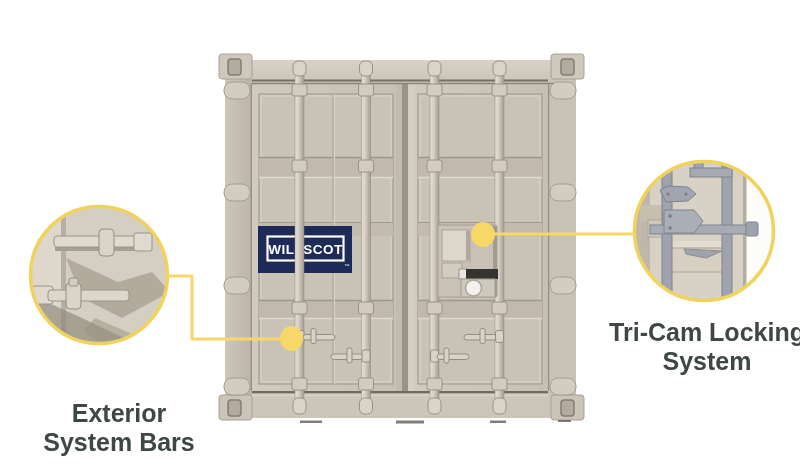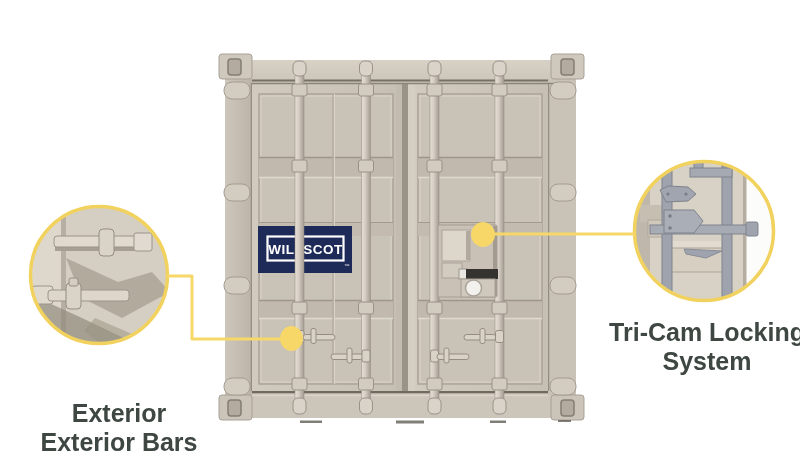--- a/index.html
+++ b/index.html
@@ -286,20 +286,20 @@
       <circle cx="670" cy="228" r="1.8" fill="#787D87"></circle>
     </g>
     <circle cx="704" cy="231" r="69.5" fill="none" class="accent-stroke" stroke-width="3.5"></circle>
     <line x1="494" y1="234" x2="635" y2="234" class="accent-line" stroke-width="3"></line>
     <ellipse cx="483" cy="234.5" rx="12" ry="12.5" class="accent-fill"></ellipse>
   </g>
 </svg>
 
 <div class="callout-label" style="left:14px;top:361px;width:210px;margin-top:38px;">
   <div>Exterior</div>
-  <div>Exterior Bars</div>
+  <div>System Bars</div>
 </div>
 <div class="callout-label" style="left:600px;top:318px;width:214px;">
   <div>Tri-Cam Locking</div>
   <div>System</div>
 </div>
 
 </div>
 
 </body></html>

